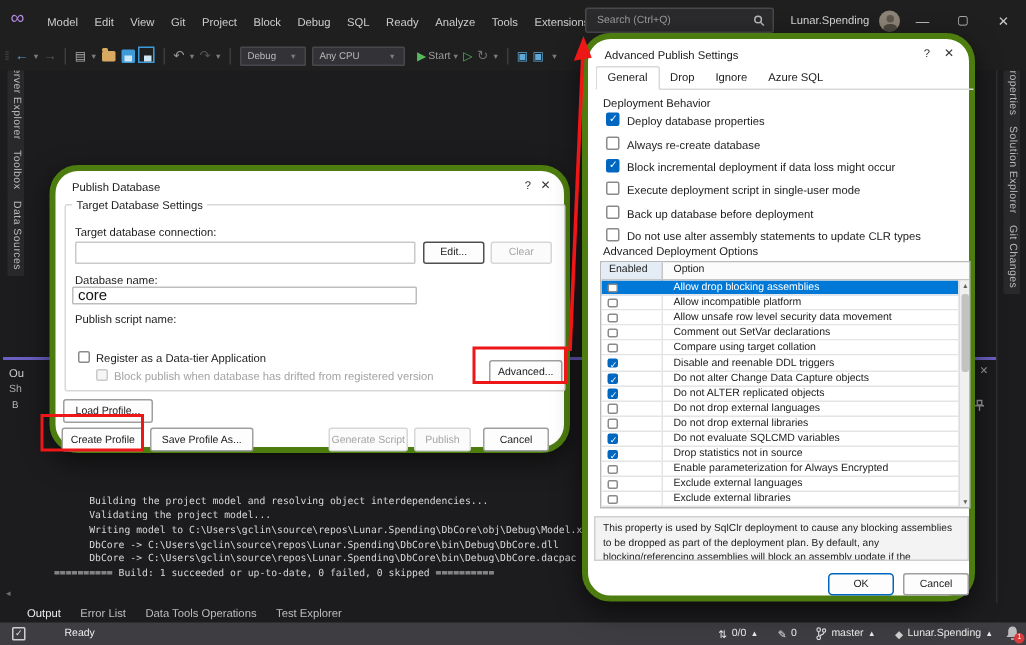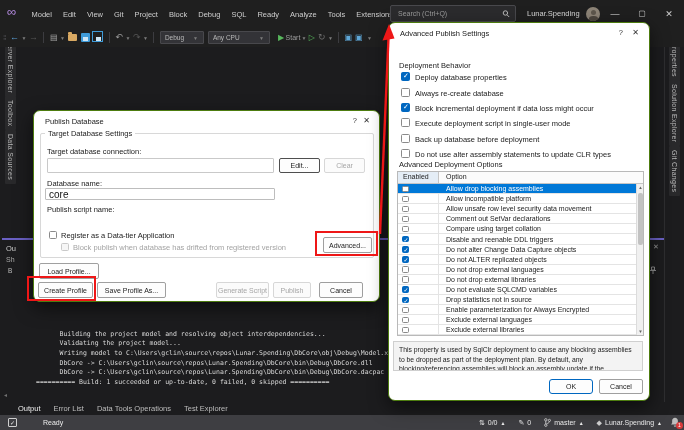--- a/index.html
+++ b/index.html
@@ -52,21 +52,21 @@
   
   .statusbar { position:absolute; left:0; top:415px; width:684px; height:15px; background:#3e3e42; z-index:6; font-size:7px; color:#ececec; }
   .readybox { position:absolute; left:8px; top:3px; width:9px; height:9px; border:1px solid #cfcfcf; border-radius:1px; font-size:6px; line-height:8px; text-align:center; color:#e8e8e8; }
   .readytxt { position:absolute; left:43px; top:0; height:15px; line-height:15px; }
   .sbright { position:absolute; right:22px; top:0; height:15px; display:flex; align-items:center; gap:13px; }
   .sbitem { display:flex; align-items:center; gap:3px; }
   .sb-caret { font-size:5px; }
   .bell { position:absolute; right:4px; top:2px; }
   .bellbadge { position:absolute; right:1px; top:7px; width:7px; height:7px; border-radius:50%; background:#d83b3b; color:#fff; font-size:5px; line-height:7px; text-align:center; }
   
-  .dialog { position:absolute; background:#ffffff; border:1px solid #4d7c0f; border-radius:7px; box-shadow:0 6px 18px rgba(0,0,0,.55); z-index:10; color:#1b1b1b; }
+  .dialog { position:absolute; background:#ffffff; border:4px solid #4d7c0f; border-radius:19px; box-shadow:0 6px 18px rgba(0,0,0,.55); z-index:10; color:#1b1b1b; }
   .dlg-title { position:absolute; left:11px; top:6px; font-size:7.5px; color:#191919; }
   .dlg-help { position:absolute; top:5px; font-size:7.5px; color:#333; }
   .dlg-close { position:absolute; top:5px; font-size:8px; color:#333; }
   .lbl { position:absolute; font-size:7.5px; color:#1b1b1b; white-space:nowrap; }
   .field { position:absolute; background:#fff; border:1px solid #a9a9a9; border-radius:1px; font-size:10px; color:#111; padding-left:3px; display:flex; align-items:center; }
   .btn { position:absolute; background:#fdfdfd; border:1px solid #9f9f9f; border-radius:2px; font-size:7px; color:#1b1b1b; display:flex; align-items:center; justify-content:center; white-space:nowrap; }
   .btn.primary-border { border-color:#4f4f4f; }
   .btn.disabled { color:#a6a6a6; border-color:#d7d7d7; background:#fbfbfb; }
   .btn.accent { border:1px solid #0067c0; border-radius:3px; }
   .cb { position:absolute; width:8px; height:8px; border:1px solid #8a8a8a; border-radius:1.5px; background:#fff; }
@@ -283,20 +283,27 @@
     <div class="btn disabled" style="left:182px; top:171px; width:53px; height:16px;">Generate Script</div>
     <div class="btn disabled" style="left:239px; top:171px; width:38px; height:16px;">Publish</div>
     <div class="btn" style="left:285px; top:171px; width:44px; height:16px;">Cancel</div>
   </div>
 
   <div class="dialog" style="left:388px; top:22px; width:262px; height:379px;">
     <span class="dlg-title">Advanced Publish Settings</span>
     <span class="dlg-help" style="right:26px;">?</span>
     <span class="dlg-close" style="right:10px;">✕</span>
 
+    <div class="tabsrow">
+
+    <span class="tab selected">General</span>
+        <span class="tab">Drop</span>
+        <span class="tab">Ignore</span>
+        <span class="tab">Azure SQL</span>
+      </div>
 
     <span class="lbl" style="left:10px; top:38px;">Deployment Behavior</span>
 
     <div>
 
         <div class="bh-row" style="top: 49px;">
           <span class="cb checked"></span>
           <span class="bh-lbl">Deploy database properties</span>
         </div>
 

